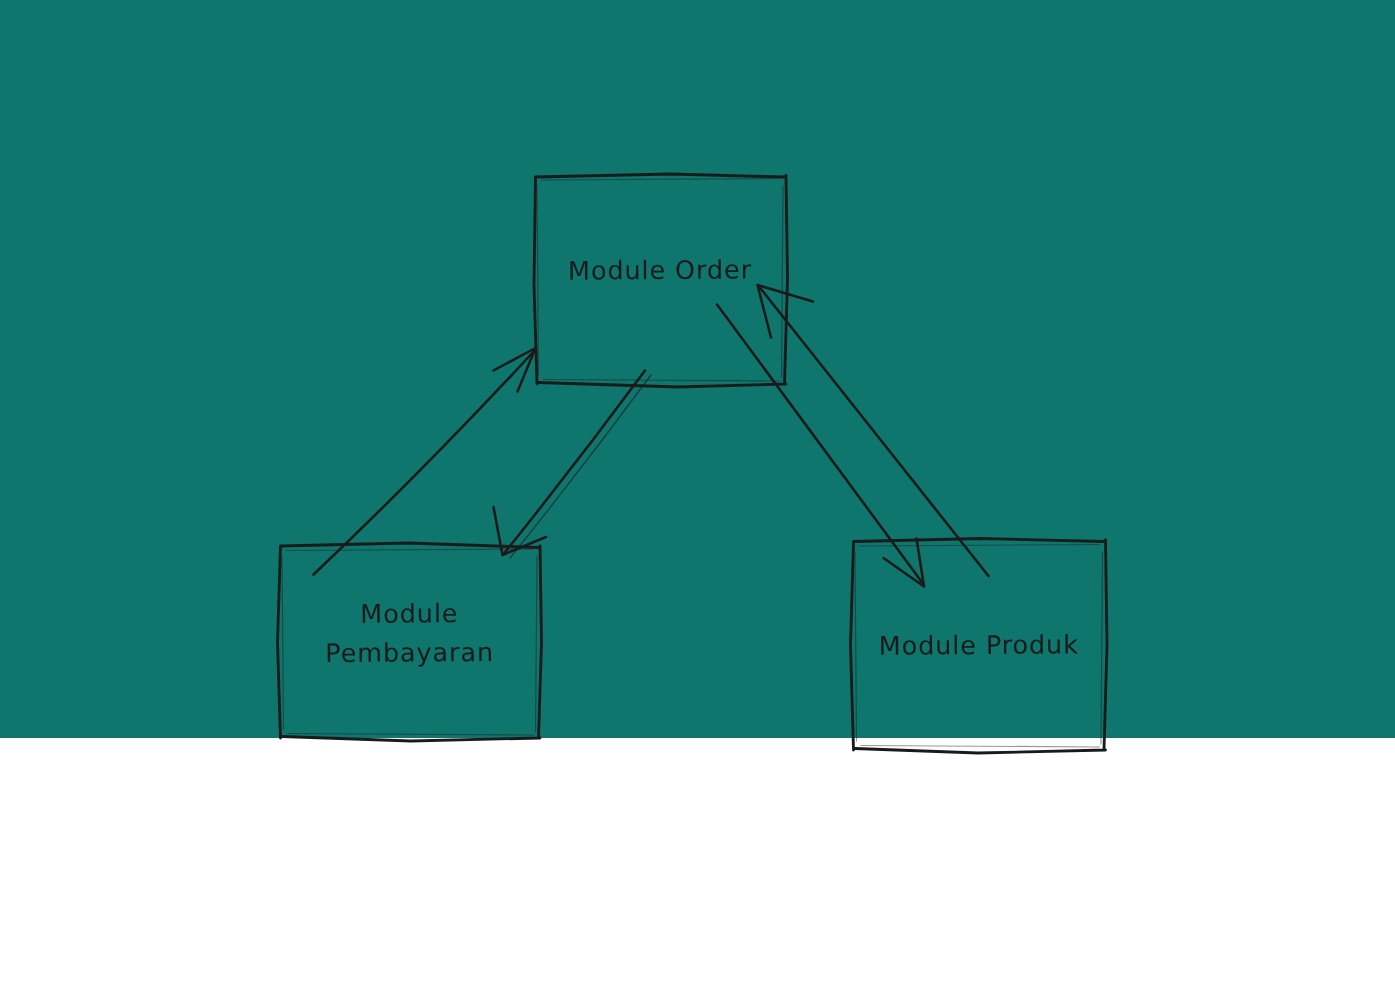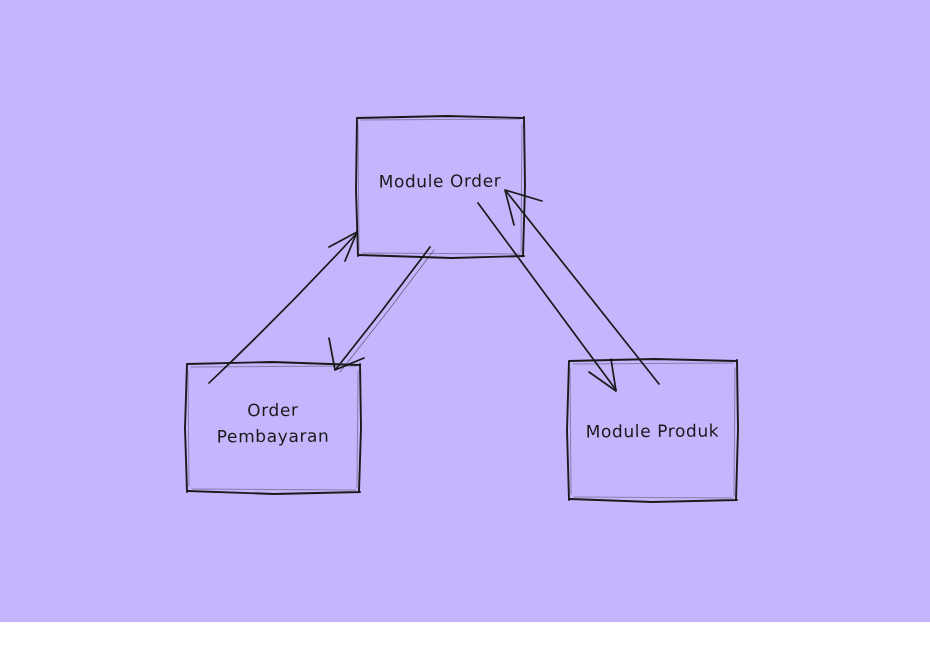--- a/index.html
+++ b/index.html
@@ -10,22 +10,22 @@
   }
   body {
     width: 930px;
     height: 654px;
     font-family: "DejaVu Sans", sans-serif;
     overflow: hidden;
   }
   #canvas-wrap {
     position: relative;
     width: 930px;
-    height: 622px;
-    background: #c4b5fd;
+    height: 492px;
+    background: #0f766e;
   }
   #sketch {
     position: absolute;
     top: 0;
     left: 0;
     width: 930px;
     height: 654px;
   }
   .node-label {
     position: absolute;
@@ -104,17 +104,17 @@
 
     <g>
       <path d="M478,203 Q547,296 616,390" fill="none" stroke="#1a1a1a" stroke-width="1.7" stroke-linecap="round"></path>
       <path d="M616,391 L589,372 M616,391 L611,359" fill="none" stroke="#1a1a1a" stroke-width="1.7" stroke-linecap="round" stroke-linejoin="round"></path>
     </g>
 
   </svg>
 
   <div class="node-label" id="label-order">Module Order</div>
 
-  <div class="node-label" id="label-pembayaran"><span>Order</span><br><span>Pembayaran</span></div>
+  <div class="node-label" id="label-pembayaran"><span>Module</span><br><span>Pembayaran</span></div>
 
   <div class="node-label" id="label-produk">Module Produk</div>
 
 </div>
 
 </body></html>

